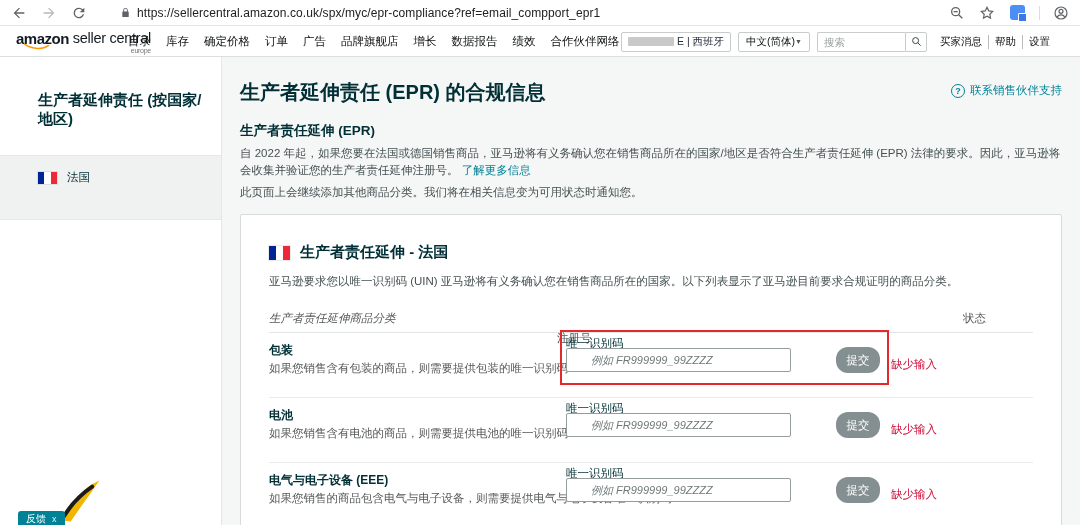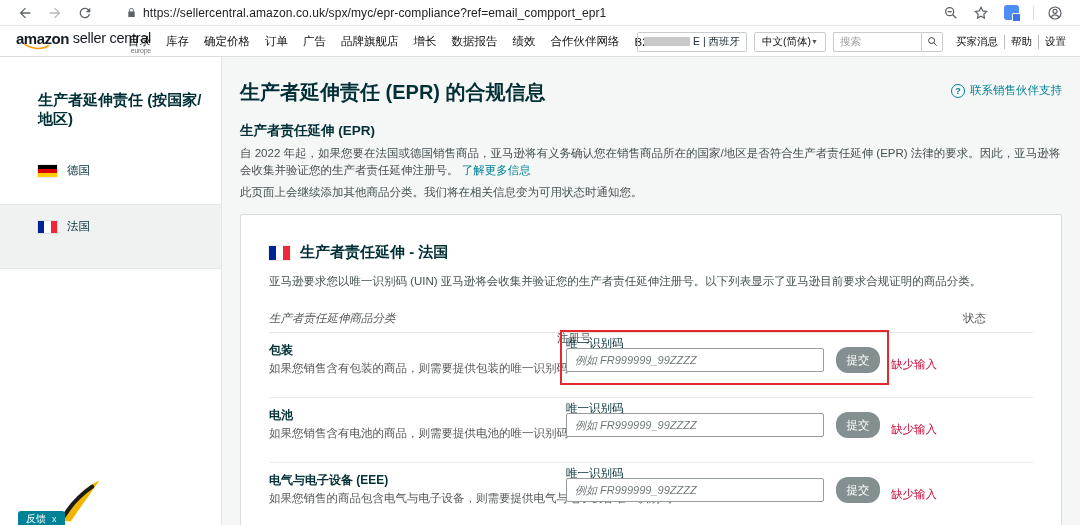--- a/index.html
+++ b/index.html
@@ -1,49 +1,49 @@
 <!DOCTYPE html>
 <html><head>
 <meta charset="utf-8">
 <style>
   * { margin:0; padding:0; box-sizing:border-box; }
   html,body { width:1080px; height:525px; overflow:hidden; background:#fff;
     font-family:"Liberation Sans","DejaVu Sans",sans-serif; color:#0f1111; }
 
   
   .browser-bar { position:relative; height:26px; background:#fff; border-bottom:1px solid #e3e5e8;
-    display:flex; align-items:center; padding:0 10px; }
+    display:flex; align-items:center; padding:0 4px; }
   .bicon { width:16px; height:16px; margin:0 7px; fill:#5f6368; flex:0 0 auto; cursor:pointer; }
   .bicon.dim { fill:#b6b9bd; }
   .lock { width:11px; height:11px; margin:0 6px 0 26px; fill:#5f6368; }
   .url-text { font-size:12px; color:#202124; letter-spacing:.1px; white-space:nowrap; overflow:hidden; flex:1 1 auto; }
   .browser-right { display:flex; align-items:center; margin-left:auto; }
   .ext-icon { width:15px; height:15px; background:#4d8df6; border-radius:3px; position:relative; margin:0 8px; }
   .ext-icon::after { content:""; position:absolute; right:-2px; bottom:-2px; width:7px; height:7px;
     background:#3b78e7; border-radius:1px; border:1px solid #fff; }
   .vdiv { width:1px; height:14px; background:#dadce0; margin:0 6px; }
 
   
   .top-nav { position:relative; height:31px; background:#fff; border-bottom:1px solid #dcdfdf; }
   .logo { position:absolute; left:16px; top:4px; display:flex; align-items:flex-start; cursor:pointer; }
   .logo-amazon { font-weight:bold; font-size:15px; letter-spacing:-.5px; color:#131a22; position:relative; }
   .logo-smile { position:absolute; left:8px; bottom:-3px; width:26px; height:7px; }
   .logo-sc { font-size:14.5px; color:#131a22; margin-left:4px; letter-spacing:-.3px; position:relative; }
   .logo-region { position:absolute; right:0; bottom:-8px; font-size:7px; color:#767676; }
   .nav-menu { position:absolute; left:128px; top:0; height:31px; display:flex; align-items:center; gap:15px; }
   .nav-item { font-size:11.5px; color:#0f1111; white-space:nowrap; cursor:pointer; }
-  .nav-right { position:absolute; right:8px; top:0; height:31px; display:flex; align-items:center; gap:7px; }
+  .nav-right { position:absolute; right:24px; top:0; height:31px; display:flex; align-items:center; gap:7px; }
   .acct-box { display:flex; align-items:center; gap:3px; border:1px solid #c9cccc; border-radius:2px;
     height:20px; padding:0 6px; cursor:pointer; }
   .acct-redact { width:46px; height:9px; background:#c9c9c9; border-radius:1px; }
   .acct-label { font-size:10.5px; color:#232f3e; white-space:nowrap; }
   .lang-box { display:flex; align-items:center; border:1px solid #c9cccc; border-radius:2px;
     height:20px; padding:0 7px; font-size:10.5px; cursor:pointer; white-space:nowrap; }
   .chev { font-size:7px; color:#555; }
-  .search-wrap { display:flex; align-items:center;font-family:Liberation Mono, monospace; }
+  .search-wrap { display:flex; align-items:center; }
   .search-input { width:88px; height:20px; border:1px solid #c9cccc; border-right:none; border-radius:2px 0 0 2px;
     font-size:10.5px; padding:0 6px; color:#333; outline:none; font-family:inherit; }
   .search-input::placeholder { color:#9b9f9f; }
   .search-btn { width:22px; height:20px; border:1px solid #c9cccc; border-radius:0 2px 2px 0; background:#fff;
     display:flex; align-items:center; justify-content:center; cursor:pointer; }
   .search-btn svg { width:11px; height:11px; fill:none; stroke:#333; stroke-width:2; }
   .nav-links { display:flex; align-items:center; font-size:10.5px; color:#0f1111; white-space:nowrap; }
   .nav-link { padding:0 6px; cursor:pointer; }
   .nav-link + .nav-link { border-left:1px solid #b9bcbc; }
 
@@ -80,22 +80,22 @@
   .th-cat { position:absolute; left:0;font-style:italic; }
   .th-reg { position:absolute; left:288px;margin-top:20px; }
   .th-status { position:absolute; left:694px; }
   .thead-rule { margin-top:6px; border-top:1px solid #e3e6e6; }
 
   .prow { position:relative; height:65px; border-bottom:1px solid #e9ecec; }
   .prow:last-child { border-bottom:none; }
   .row-name { position:absolute; left:0; top:9px; font-size:12px; font-weight:bold; color:#002f36; }
   .row-desc { position:absolute; left:0; top:28px; font-size:11.5px; color:#565959; width:295px; white-space:nowrap; }
   .uin-label { position:absolute; left:297px; top:3px; font-size:11.5px; color:#002f36; }
-  .uin-input { position:absolute; left:297px; top:15px; width:258px; height:24px; border:1px solid #949c9c;
-    border-radius:2px; padding:0 8px; font-size:11px; font-family:inherit; color:#333; outline:none; background:#fff; }
+  .uin-input { position:absolute; left:297px; top:15px; width:225px; height:24px; border:1px solid #949c9c;
+    border-radius:2px; padding:0 24px; font-size:11px; font-family:inherit; color:#333; outline:none; background:#fff; }
   .uin-input::placeholder { color:#6f7878; font-style:italic; }
   .submit-btn { position:absolute; left:567px; top:14px; width:44px; height:26px; background:#848f91; color:#fff;
     border:none; border-radius:12px; font-size:11.5px; font-family:inherit; cursor:pointer; }
   .row-status { position:absolute; left:622px; top:24px; font-size:11.5px; color:#cc0c39; white-space:nowrap; }
   .hl-box { position:absolute; left:291px; top:-3px; width:329px; height:55px;
     border:2px solid #e4282b; pointer-events:none; }
 
   
   .pencil { position:absolute; left:48px; top:476px; width:58px; height:50px; }
   .feedback-tab { position:absolute; left:18px; top:511px; height:16px; background:#008296; color:#fff;
@@ -186,24 +186,20 @@
       <span class="nav-link">帮助</span>
       <span class="nav-link">设置</span>
     </div>
   </div>
 </div>
 
 <div class="app">
 
   <div class="sidebar">
     <div class="side-heading">生产者延伸责任 (按国家/地区)</div>
-    <div class="side-item de">
-      <span class="flag flag-de"></span>
-      <span>德国</span>
-    </div>
     <div class="side-band">
       <div class="side-item">
         <span class="flag flag-fr"></span>
         <span>法国</span>
       </div>
     </div>
   </div>
 
   <div class="main">
     <div class="page-head">
@@ -215,21 +211,21 @@
     </div>
     <div class="section-title">生产者责任延伸 (EPR)</div>
     <div class="intro"><span>自 2022 年起，如果您要在法国或德国销售商品，亚马逊将有义务确认您在销售商品所在的国家/地区是否符合生产者责任延伸 (EPR) 法律的要求。因此，亚马逊将会收集并验证您的生产者责任延伸注册号。</span> <a class="tlink">了解更多信息</a></div>
     <div class="intro">此页面上会继续添加其他商品分类。我们将在相关信息变为可用状态时通知您。</div>
 
     <div class="card">
       <div class="card-head">
         <span class="flag flag-fr card-flag"></span>
         <span class="card-title">生产者责任延伸 - 法国</span>
       </div>
-      <div class="card-desc">亚马逊要求您以唯一识别码 (UIN) 亚马逊将会收集并验证您的生产者责任延伸注册号。以下列表显示了亚马逊目前要求合规证明的商品分类。</div>
+      <div class="card-desc">亚马逊要求您以唯一识别码 (UIN) 亚马逊将有义务确认您在销售商品所在的国家。以下列表显示了亚马逊目前要求合规证明的商品分类。</div>
 
       <div class="thead">
         <span class="th-cat">生产者责任延伸商品分类</span>
         <span class="th-reg">注册号</span>
         <span class="th-status">状态</span>
       </div>
       <div class="thead-rule"></div>
 
       <div class="prow">
         <div class="row-name">包装</div>

